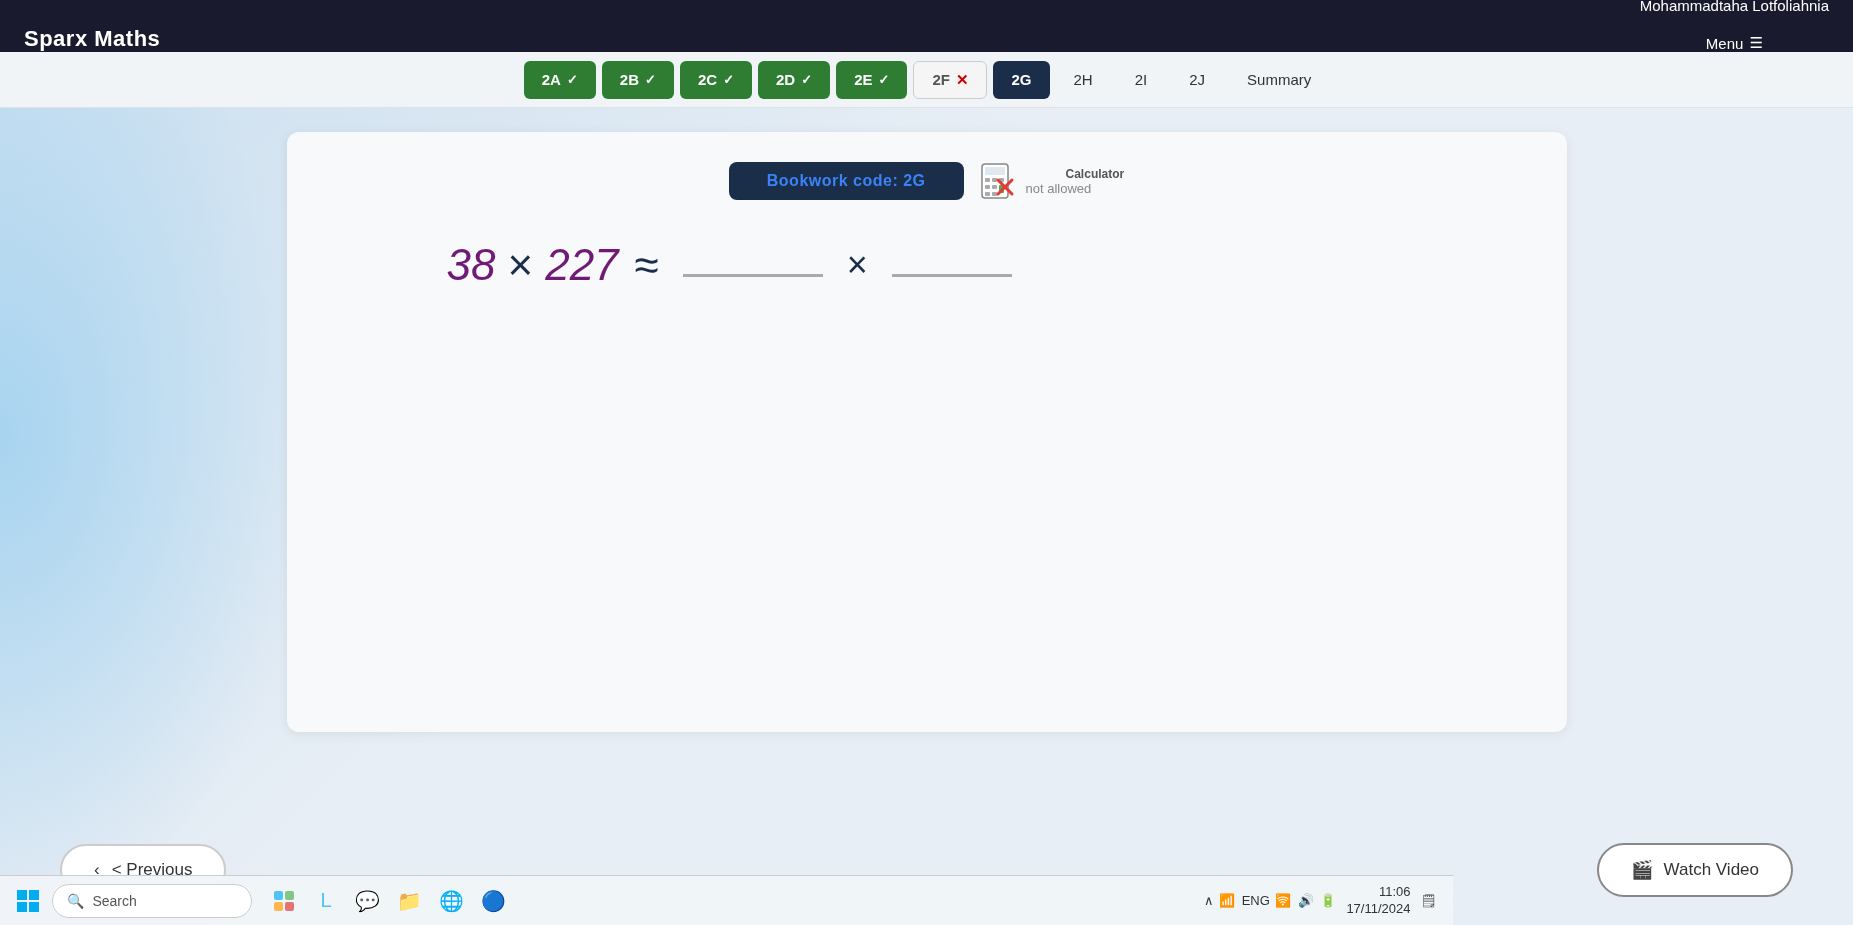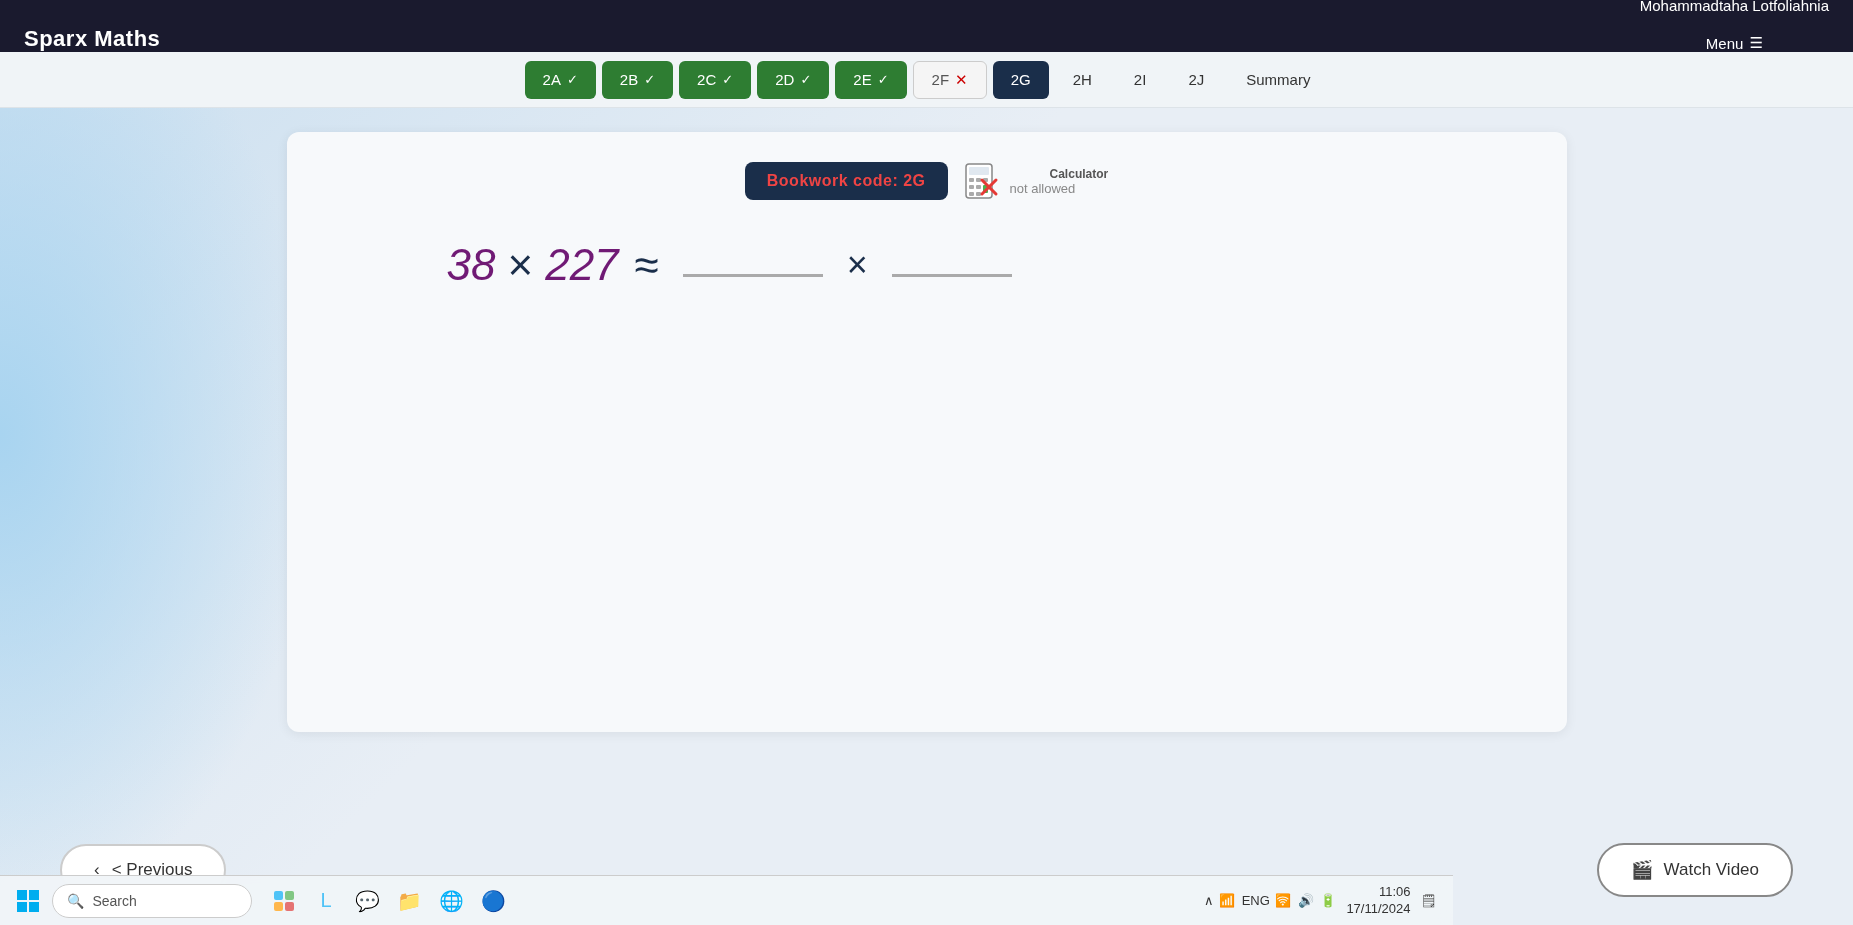--- a/index.html
+++ b/index.html
@@ -64,21 +64,21 @@
       gap: 6px;
       padding: 0 20px;
       border-bottom: 1px solid #dde3e8;
     }
 
     .tab {
       height: 38px;
       padding: 0 18px;
       border-radius: 6px;
       font-size: 15px;
-      font-weight: 400;
+      font-weight: 700;
       cursor: pointer;
       display: flex;
       align-items: center;
       gap: 6px;
       border: none;
     }
 
     .tab-green {
       background: #2e7d32;
       color: #ffffff;
@@ -129,22 +129,22 @@
     .bookwork-row {
       display: flex;
       align-items: center;
       justify-content: center;
       gap: 16px;
       margin-bottom: 40px;
     }
 
     .bookwork-code-box {
       background: #1a2e4a;
-      color: #ef4444;
-      padding: 10px 22px;
+      color: #3b82f6;
+      padding: 10px 38px;
       border-radius: 8px;
       font-size: 16px;
       font-weight: 600;
       letter-spacing: 0.5px;
     }
 
     .calculator-info {
       display: flex;
       align-items: center;
       gap: 8px;

